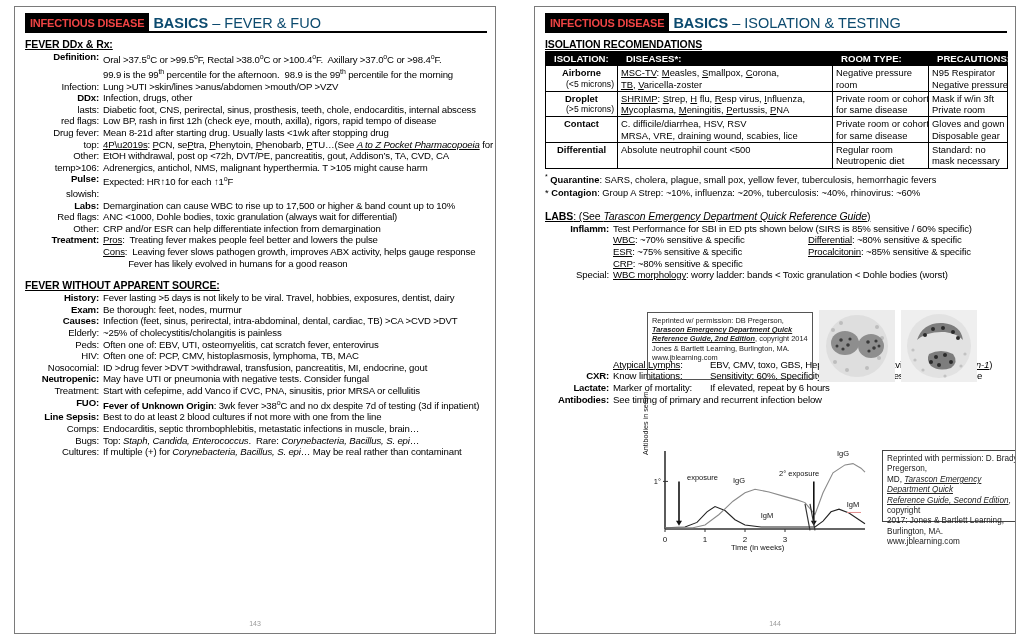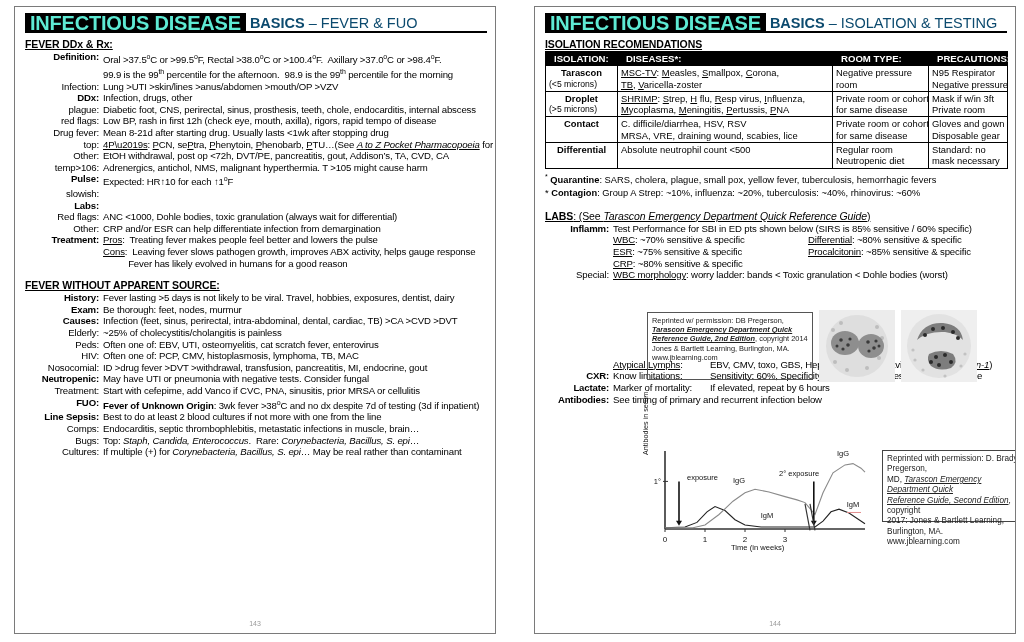--- a/index.html
+++ b/index.html
@@ -32,22 +32,22 @@
   .page-inner { position: relative; padding: 6px 8px 0 10px; height: 100%; }
 
   
   .banner {
     display: flex; align-items: stretch;
     border-bottom: 2px solid #000;
     margin-bottom: 5px;
     height: 20px;
   }
   .banner-black {
-    background: #000; color: #5eead4;
-    font-weight: bold; font-size: 20px;
+    background: #000; color: #ef4444;
+    font-weight: bold; font-size: 11px;
     letter-spacing: -0.2px;
     padding: 1px 5px 1px 5px;
     line-height: 18px;
     white-space: nowrap;
   }
   .banner-rest {
     color: #0c4a6e; font-size: 14.5px;
     padding: 1px 0 1px 4px;
     line-height: 18px;
     white-space: nowrap;
@@ -103,21 +103,21 @@
   }
   table.iso td {
     border: 1px solid #000;
     padding: 1px 3px;
     vertical-align: top;
     color: #000;
     white-space: nowrap;
   }
   td.c1 { text-align: center; }
   .iso-type { font-weight: bold; display: block; text-align: center; }
-  .iso-sub  { font-weight: normal; display: block; text-align: left; font-size: 8.6px; }
+  .iso-sub  { font-weight: normal; display: block; text-align: right; font-size: 8.6px; }
   .note {
     font-size: 9.3px; line-height: 11.5px;
     margin-top: 2px; white-space: nowrap;
   }
 
   
   .perm-box {
     border: 1px solid #555;
     font-size: 7.4px;
     line-height: 9.2px;
@@ -193,21 +193,21 @@
             </div>
         <div class="row">
               <div class="lbl lw">Infection:</div>
               <div class="val">Lung &gt;UTI &gt;skin/lines &gt;anus/abdomen &gt;mouth/OP &gt;VZV</div>
             </div>
         <div class="row">
               <div class="lbl lw b">DDx:</div>
               <div class="val">Infection, drugs, other</div>
             </div>
         <div class="row">
-              <div class="lbl lw">plague:</div>
+              <div class="lbl lw">lasts:</div>
               <div class="val">Diabetic foot, CNS, perirectal, sinus, prosthesis, teeth, chole, endocarditis, internal abscess</div>
             </div>
         <div class="row">
               <div class="lbl lw">red flags:</div>
               <div class="val">Low BP, rash in first 12h (check eye, mouth, axilla), rigors, rapid tempo of disease</div>
             </div>
         <div class="row">
               <div class="lbl lw">Drug fever:</div>
               <div class="val">Mean 8-21d after starting drug.  Usually lasts &lt;1wk after stopping drug</div>
             </div>
@@ -225,20 +225,21 @@
             </div>
         <div class="row">
               <div class="lbl lw b">Pulse:</div>
               <div class="val">Expected: HR↑10 for each ↑1<span class="sup">o</span>F</div>
             </div>
         <div class="row">
               <div class="lbl lw">slowish:</div>
             </div>
         <div class="row">
               <div class="lbl lw b">Labs:</div>
+              <div class="val">Demargination can cause WBC to rise up to 17,500 or higher &amp; band count up to 10%</div>
             </div>
         <div class="row">
               <div class="lbl lw">Red flags:</div>
               <div class="val">ANC &lt;1000, Dohle bodies, toxic granulation (always wait for differential)</div>
             </div>
         <div class="row">
               <div class="lbl lw">Other:</div>
               <div class="val">CRP and/or ESR can help differentiate infection from demargination</div>
             </div>
         <div class="row">
@@ -345,21 +346,21 @@
           <tr>
             <th>ISOLATION:</th>
             <th>DISEASES*:</th>
             <th>ROOM TYPE:</th>
             <th>PRECAUTIONS:</th>
           </tr>
         </thead>
         <tbody>
           <tr>
             <td class="c1">
-                  <span class="iso-type">Tarascon</span>
+                  <span class="iso-type">Airborne</span>
                   <span class="iso-sub">(&lt;5 microns)</span>
                 </td>
             <td><span class="u">MSC-TV</span>: <span class="u">M</span>easles, <span class="u">S</span>mallpox, <span class="u">C</span>orona,<br><span class="u">TB</span>, <span class="u">V</span>aricella-zoster</td>
             <td><span>Negative pressure</span><br><span>room</span></td>
             <td><span>N95 Respirator</span><br><span>Negative pressure</span></td>
           </tr>
           <tr>
             <td class="c1">
                   <span class="iso-type">Droplet</span>
                   <span class="iso-sub">(&gt;5 microns)</span>

